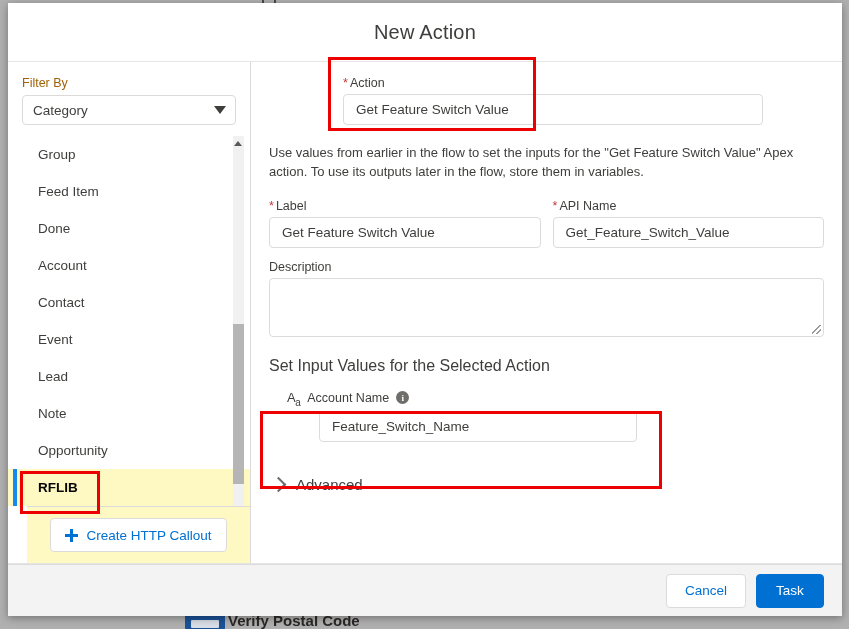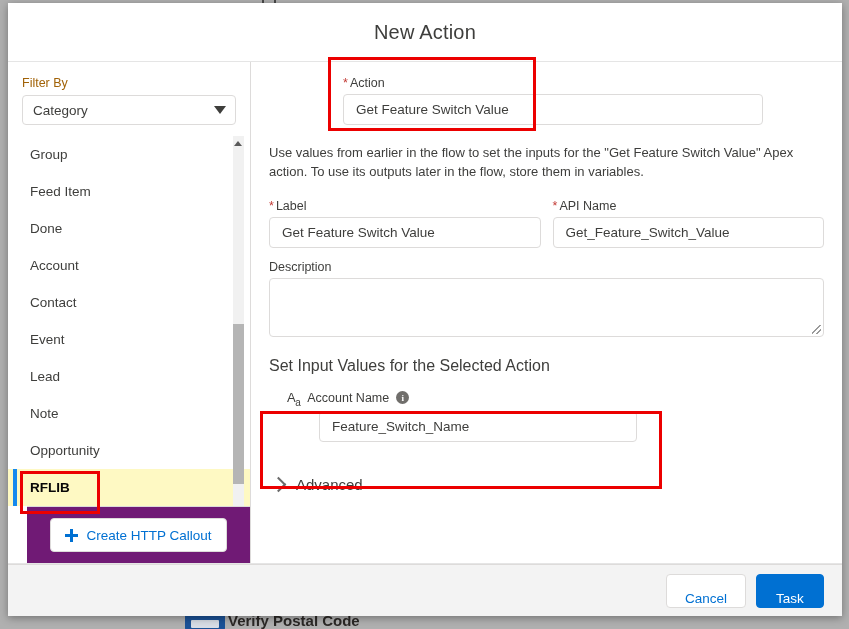--- a/index.html
+++ b/index.html
@@ -165,21 +165,21 @@
   .cat-list {
     position: absolute;
     inset: 0;
     padding-top: 2px;
     box-sizing: border-box;
   }
   .cat-item {
     height: 37px;
     display: flex;
     align-items: center;
-    padding-left: 22px;
+    padding-left: 30px;
     font-size: 13.5px;
     color: #3e3e3c;
     position: relative;
     box-sizing: border-box;
     cursor: pointer;
     text-align: center;
   }
   .cat-item.selected {
     background: #fef9c3;
     font-weight: bold;
@@ -221,21 +221,21 @@
     height: 160px;
     background: #b5b5b5;
   }
 
   .left-footer {
     flex: 0 0 56px;
     border-top: 1px solid #dddbda;
     display: flex;
     align-items: center;
     justify-content: center;
-    background: #701a75;
+    background: #fef9c3;
     margin-left: 19px;
   }
   .callout-btn {
     height: 32px;
     border: 1px solid #dddbda;
     border-radius: 4px;
     background: #fff;
     display: inline-flex;
     align-items: center;
     gap: 8px;
@@ -394,20 +394,21 @@
     font-size: 15px;
     color: #3e3e3c;
   }
 
   
   .btn {
     height: 31px;
     border-radius: 4px;
     font-size: 13.5px;
     display: inline-flex;
+    align-items: center;
     justify-content: center;
     cursor: pointer;
     box-sizing: border-box;
     padding: 16px 18px;
   }
   .btn-neutral {
     background: #fff;
     border: 1px solid #dddbda;
     color: #0070d2;
     min-width: 70px;

